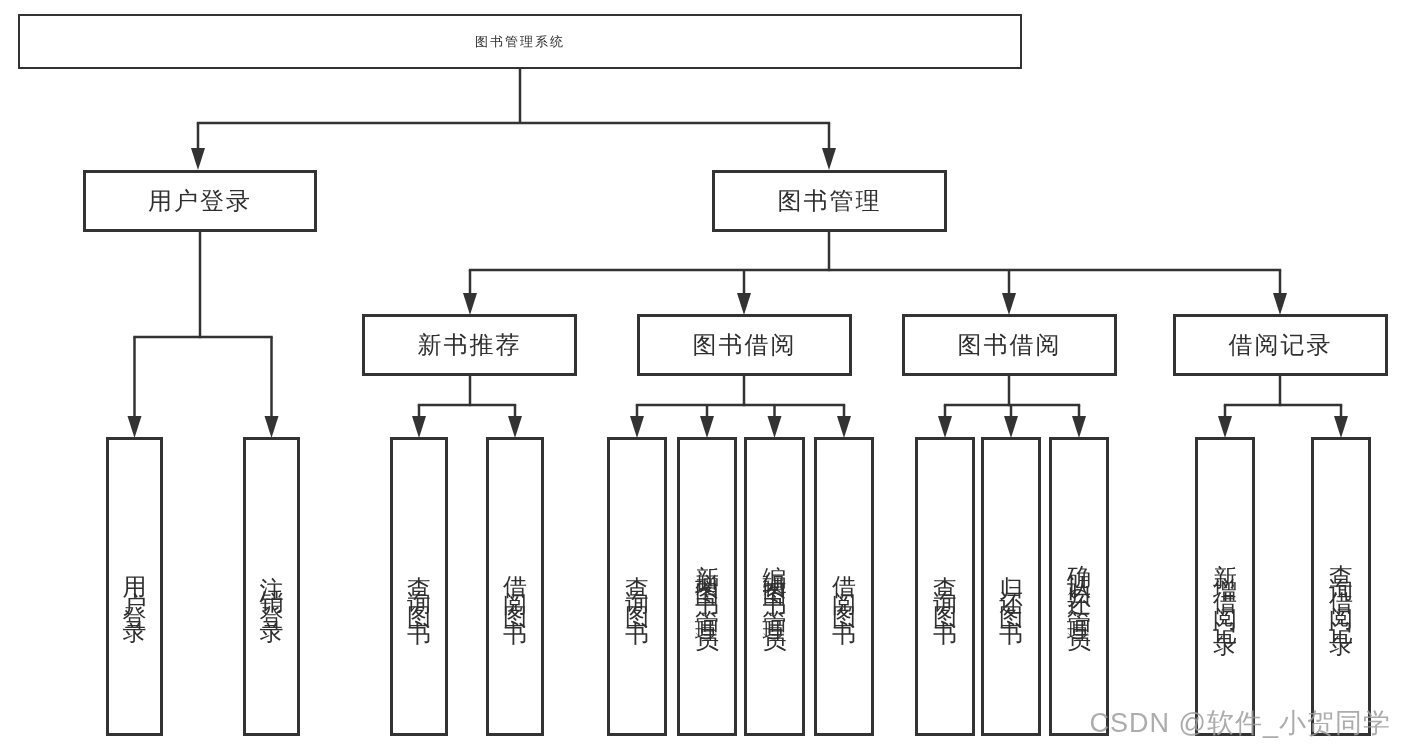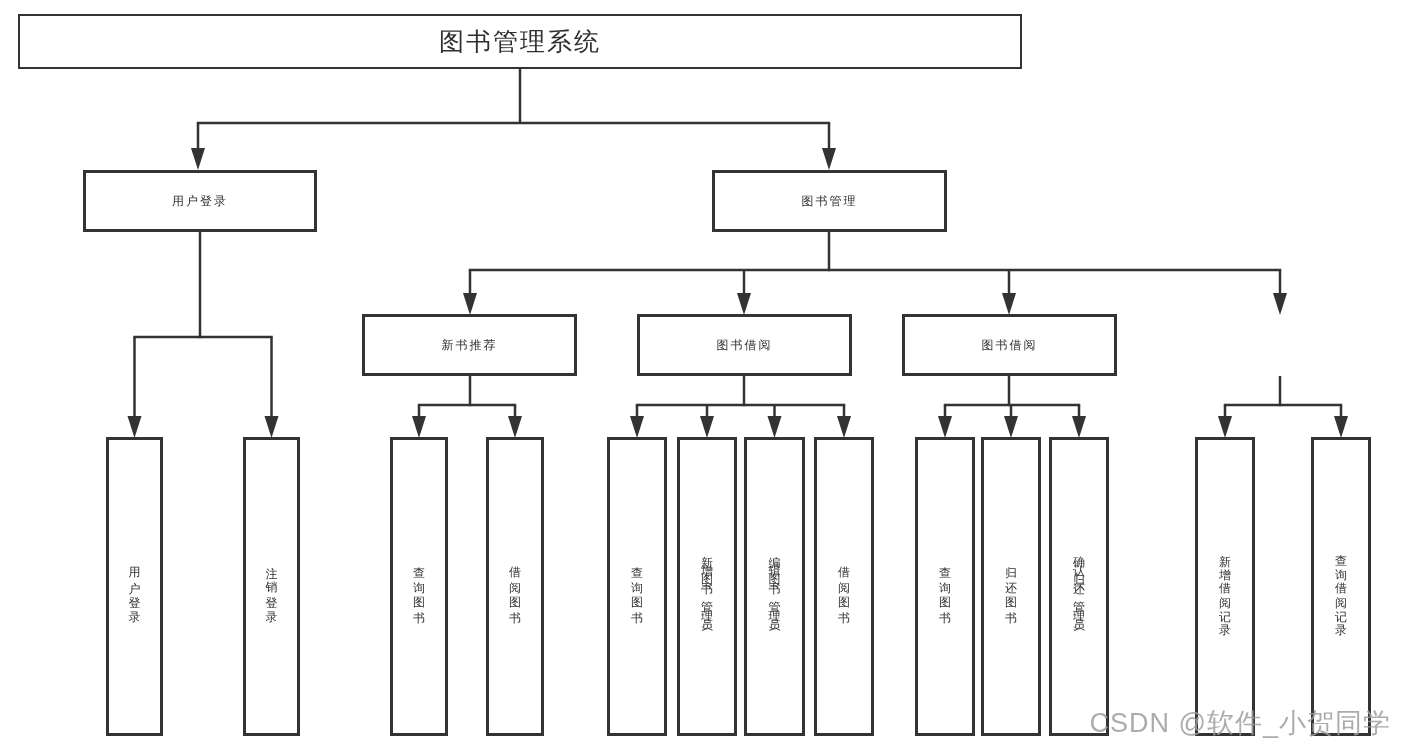--- a/index.html
+++ b/index.html
@@ -19,24 +19,24 @@
     position: absolute; left: 0; top: 0;
     width: 1405px; height: 747px;
   }
   svg.connectors line { stroke: #333333; stroke-width: 2.5; }
   svg.connectors polygon { fill: #333333; }
   .node {
     position: absolute;
     display: flex; align-items: center; justify-content: center;
     border: 3px solid #333333;
     background: #ffffff;
-    font-size: 12px;
+    font-size: 24px;
     color: #2f2f2f;
   }
-  .node.root { border-width: 2px; font-size: 25px; }
+  .node.root { border-width: 2px; font-size: 13px; }
   .hnode { letter-spacing: 2px; }
   .vnode span {
     writing-mode: vertical-rl;
     text-orientation: mixed;
     line-height: 1;
     white-space: nowrap;
   }
   .ls4 span { letter-spacing: 15px; }
   .ls6 span { letter-spacing: 14px; }
   .ls9 span { letter-spacing: 9px; }
@@ -143,20 +143,23 @@
 
   <div class="node hnode" style="left:362px; top:314px; width:215px; height:62px;">
     <span>新书推荐</span>
   </div>
   <div class="node hnode" style="left:637px; top:314px; width:215px; height:62px;">
     <span>图书借阅</span>
   </div>
   <div class="node hnode" style="left:902px; top:314px; width:215px; height:62px;">
     <span>图书借阅</span>
   </div>
+  <div class="node hnode" style="left:1173px; top:314px; width:215px; height:62px;">
+    <span>借阅记录</span>
+  </div>
 
   <div class="node vnode ls4" style="left:106px; top:437px; width:57px; height:299px;">
     <span>用户登录</span>
   </div>
   <div class="node vnode ls4" style="left:243px; top:437px; width:57px; height:299px;">
     <span>注销登录</span>
   </div>
 
   <div class="node vnode ls4" style="left:390px; top:437px; width:58px; height:299px;">
     <span>查询图书</span>

